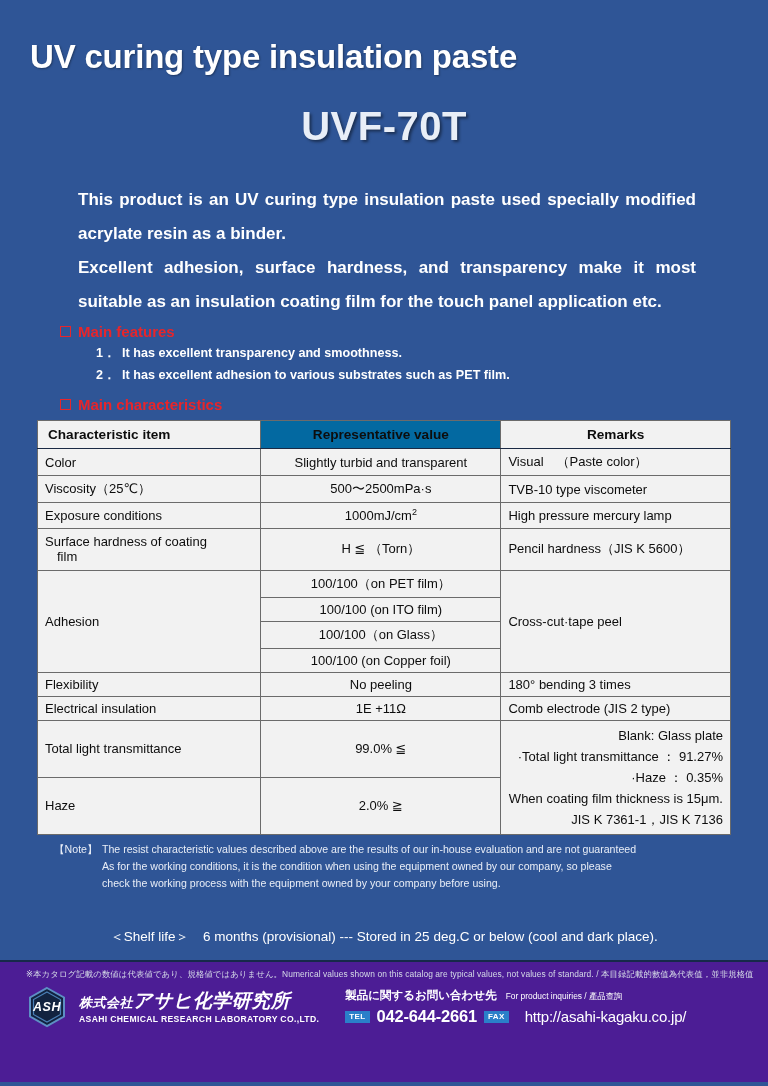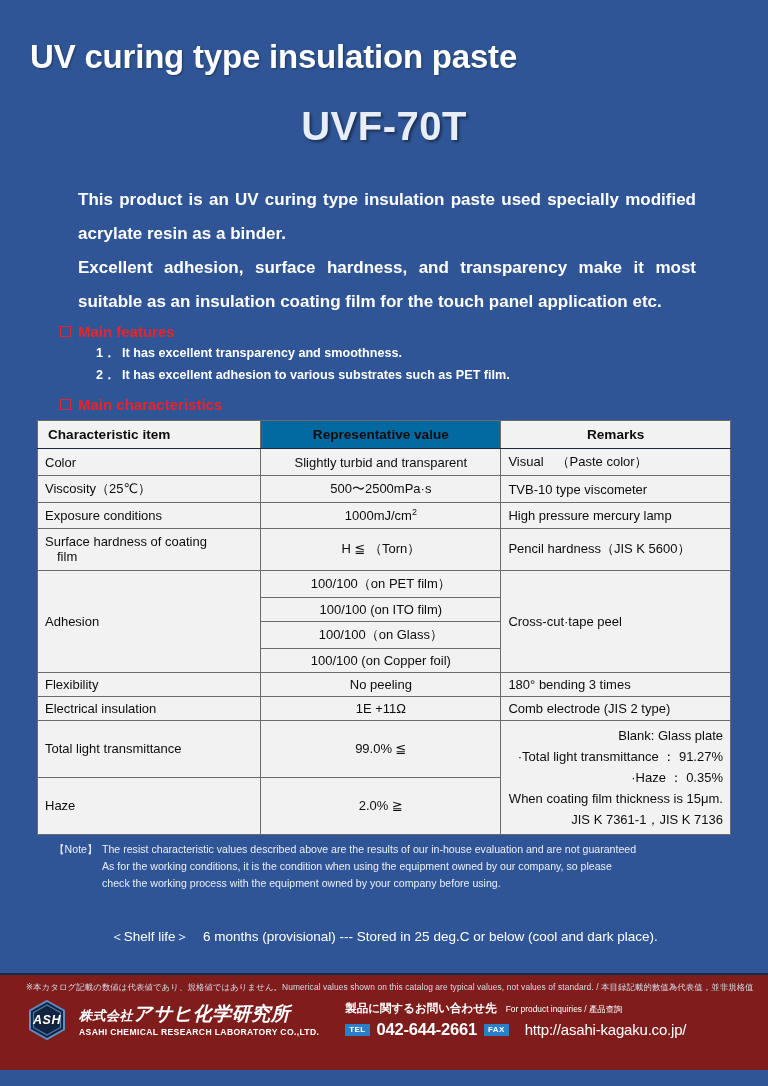--- a/index.html
+++ b/index.html
@@ -137,23 +137,23 @@
     color: #ffffff;
     font-size: 13.5px;
     text-align: center;
     margin-top: 36px;
   }
   .shelf-life .label { margin-right: 14px; }
 
   
   .footer {
     position: absolute;
-    left: 0; right: 0; bottom: 16px;
-    height: 97px;
-    background: #7f1d1d;
+    left: 0; right: 0; bottom: 4px;
+    height: 122px;
+    background: #4c1d95;
     border-top: 2px solid #16294a;
   }
   .disclaimer {
     color: #d6dce8;
     font-size: 8.4px;
     padding: 7px 0 0 26px;
     letter-spacing: 0.1px;
     white-space: nowrap;
   }
   .footer-main {

